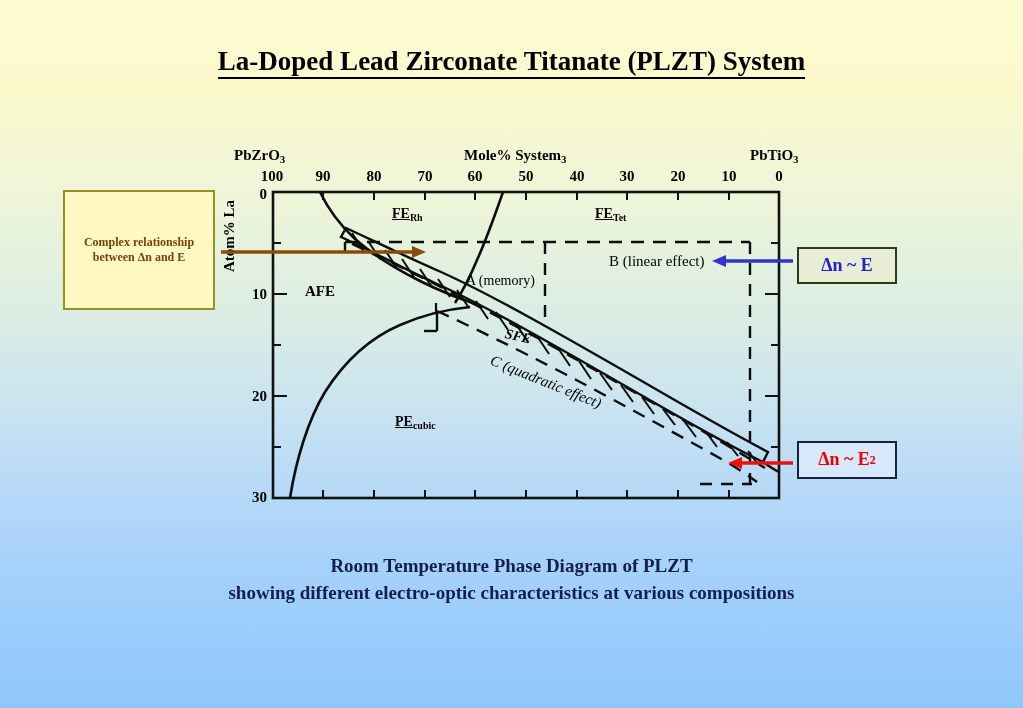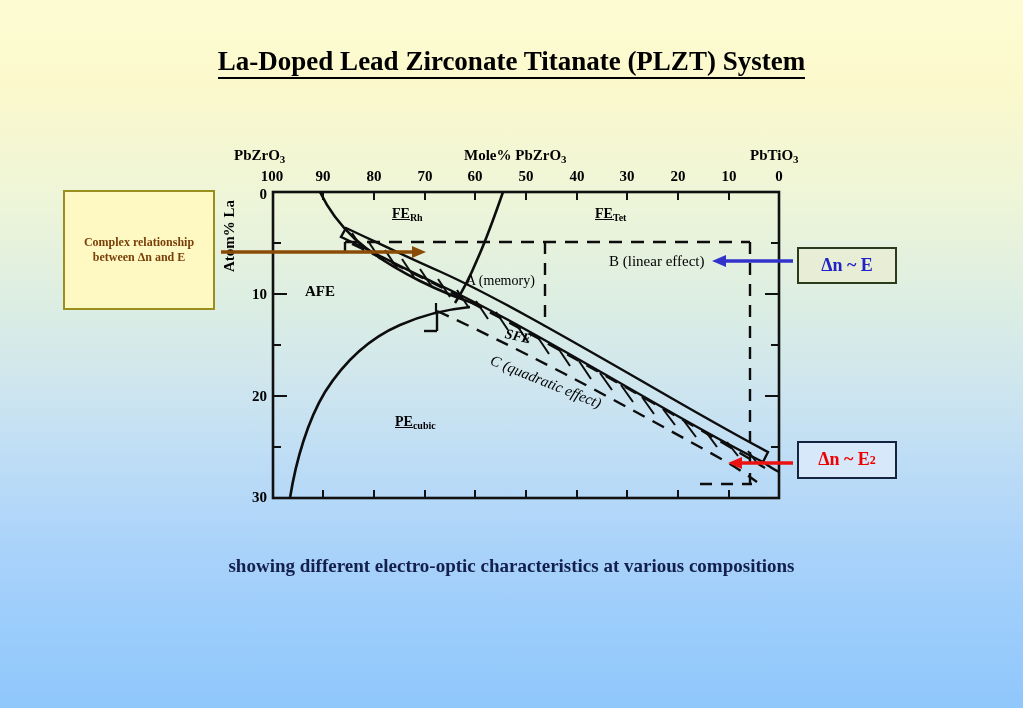--- a/index.html
+++ b/index.html
@@ -187,21 +187,21 @@
 </head>
 <body>
 
 <div class="slide">
 
   <div class="title">
     <span class="ul">La-Doped Lead Zirconate Titanate (PLZT) System</span>
   </div>
 
   <div class="axis-head" id="hdr-left"><span>PbZrO</span><sub>3</sub></div>
-  <div class="axis-head" id="hdr-mid"><span>Mole% PbZrO</span><sub>3</sub></div>
+  <div class="axis-head" id="hdr-mid"><span>Mole% System</span><sub>3</sub></div>
   <div class="axis-head" id="hdr-right"><span>PbTiO</span><sub>3</sub></div>
 
   <div class="tick-top" style="left:272px">100</div>
   <div class="tick-top" style="left:323px">90</div>
   <div class="tick-top" style="left:374px">80</div>
   <div class="tick-top" style="left:425px">70</div>
   <div class="tick-top" style="left:475px">60</div>
   <div class="tick-top" style="left:526px">50</div>
   <div class="tick-top" style="left:577px">40</div>
   <div class="tick-top" style="left:627px">30</div>
@@ -382,16 +382,17 @@
   <div class="callout" id="box-linear">
     <span>Δn ~ E</span>
   </div>
 
   <div class="callout" id="box-quad">
     <span>Δn ~ E</span>
       <sup>2</sup>
   </div>
 
   <div class="caption">
+    <div>Room Temperature  Phase Diagram of PLZT</div>
     <div>showing different electro-optic characteristics at various compositions</div>
   </div>
 
 </div>
 
 </body></html>

